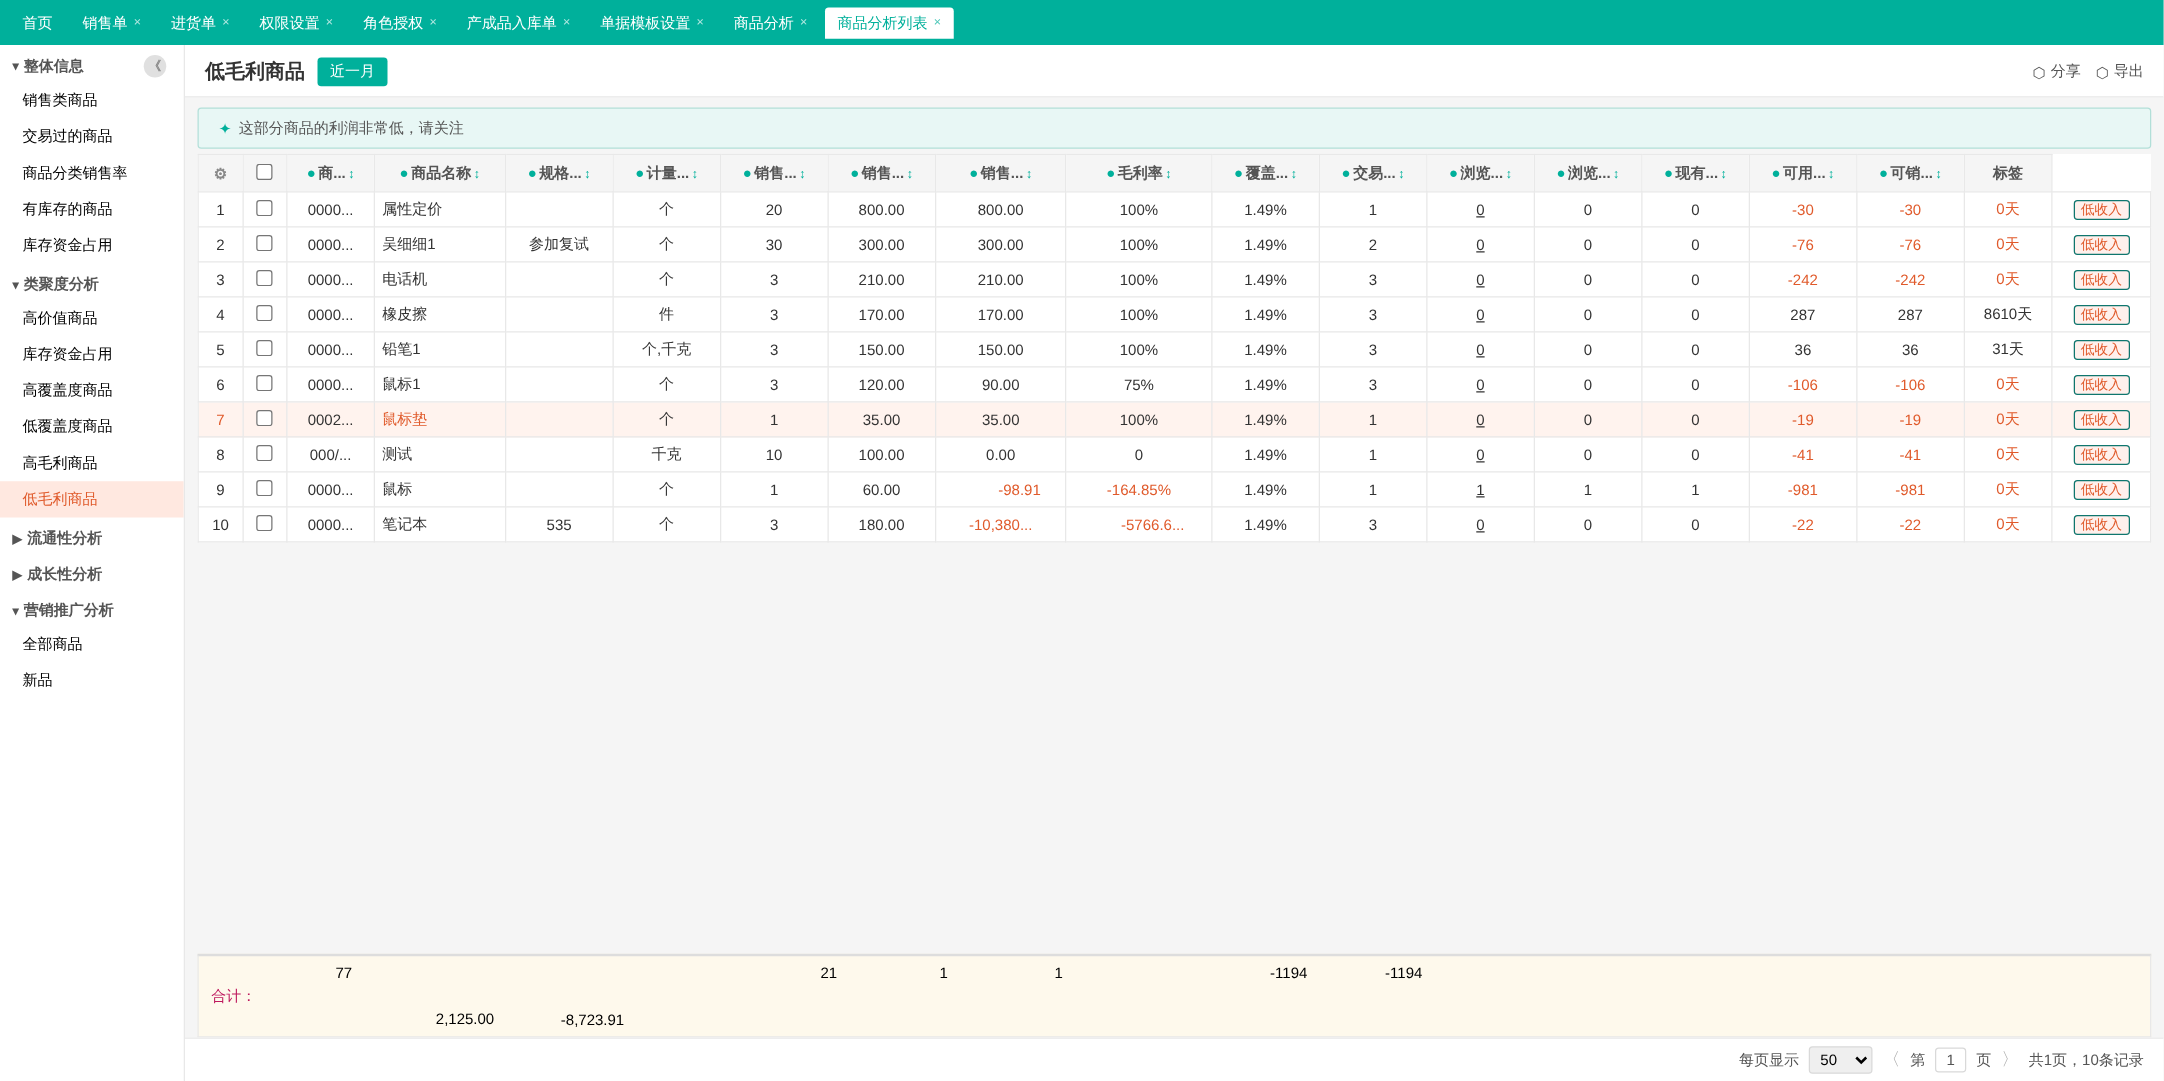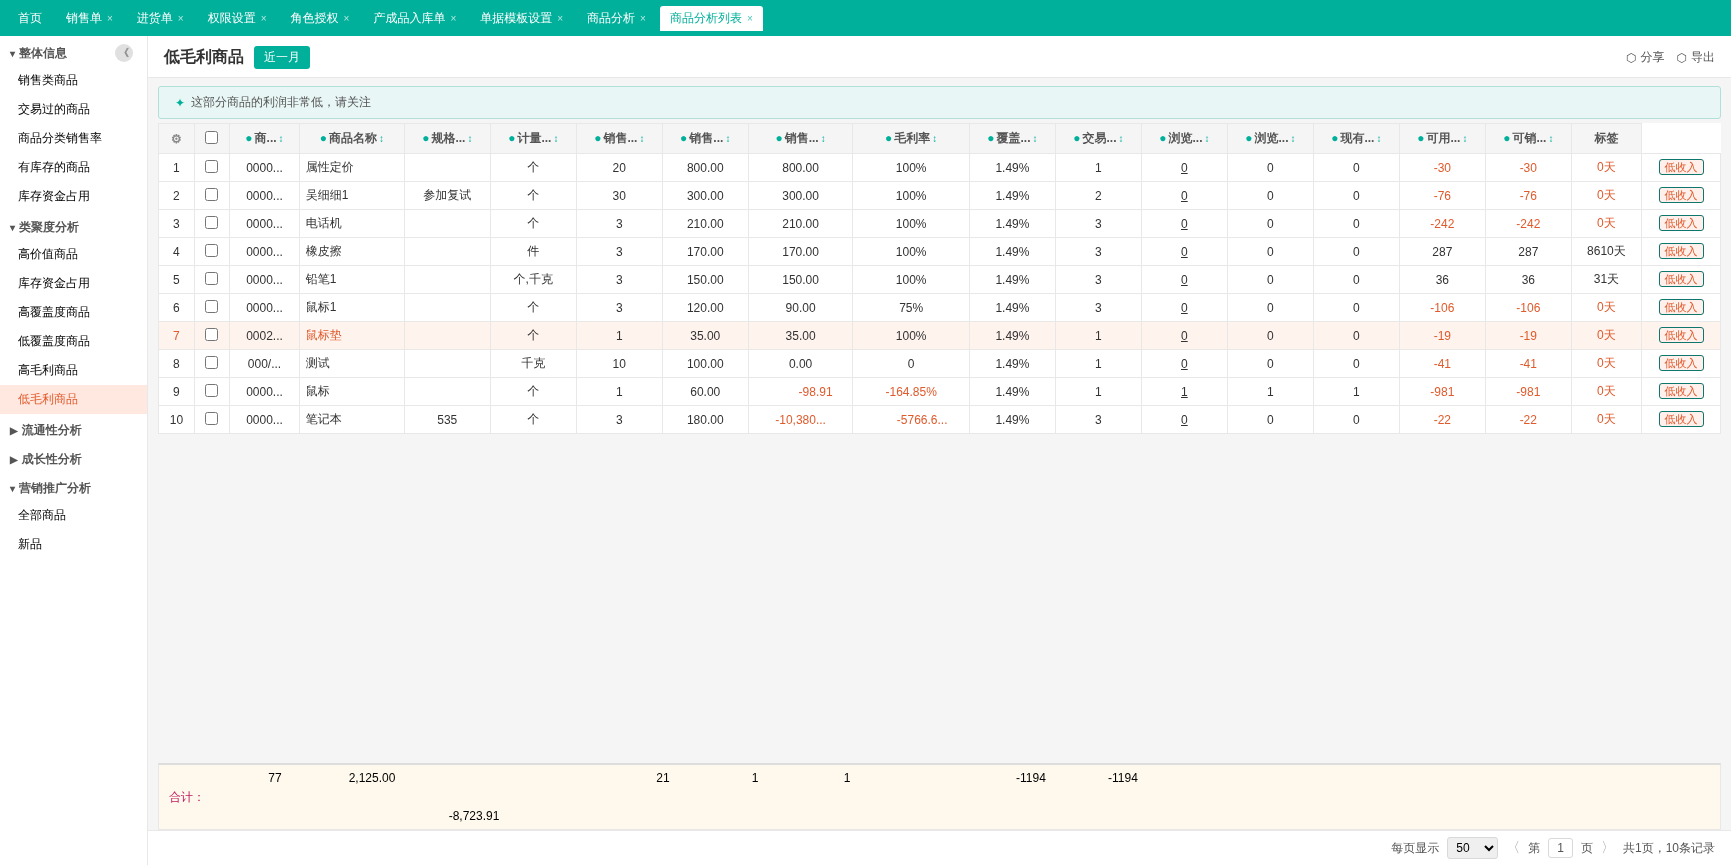--- a/index.html
+++ b/index.html
@@ -588,21 +588,21 @@
               <td><span class="tag-low-income">低收入</span></td>
             </tr>
           </tbody>
       </table>
     </div>
 
     <div class="table-footer">
       <span class="footer-label">合计：</span>
       <div class="footer-cells" style="display:flex; gap:12px;">
         <span style="min-width:80px; text-align:center;">77</span>
-        <span style="min-width:90px; text-align:center;">2,125.00</span>
+        <span style="min-width:90px; text-align:center;margin-top:37px;">2,125.00</span>
         <span style="min-width:90px; text-align:center;margin-top:38px;">-8,723.91</span>
         <span style="min-width:80px; text-align:center;"></span>
         <span style="min-width:80px; text-align:center;">21</span>
         <span style="min-width:80px; text-align:center;">1</span>
         <span style="min-width:80px; text-align:center;">1</span>
         <span style="min-width:80px; text-align:center;"></span>
         <span style="min-width:80px; text-align:center;">-1194</span>
         <span style="min-width:80px; text-align:center;">-1194</span>
       </div>
     </div>

